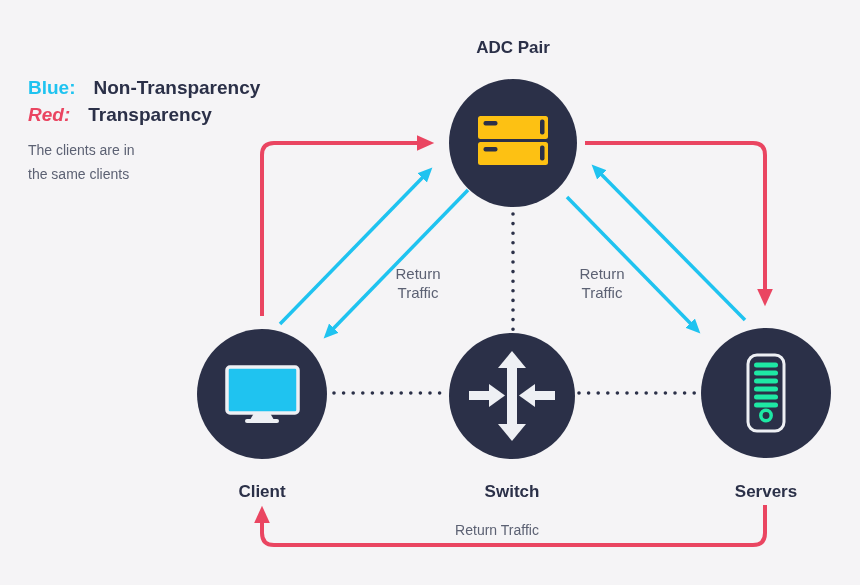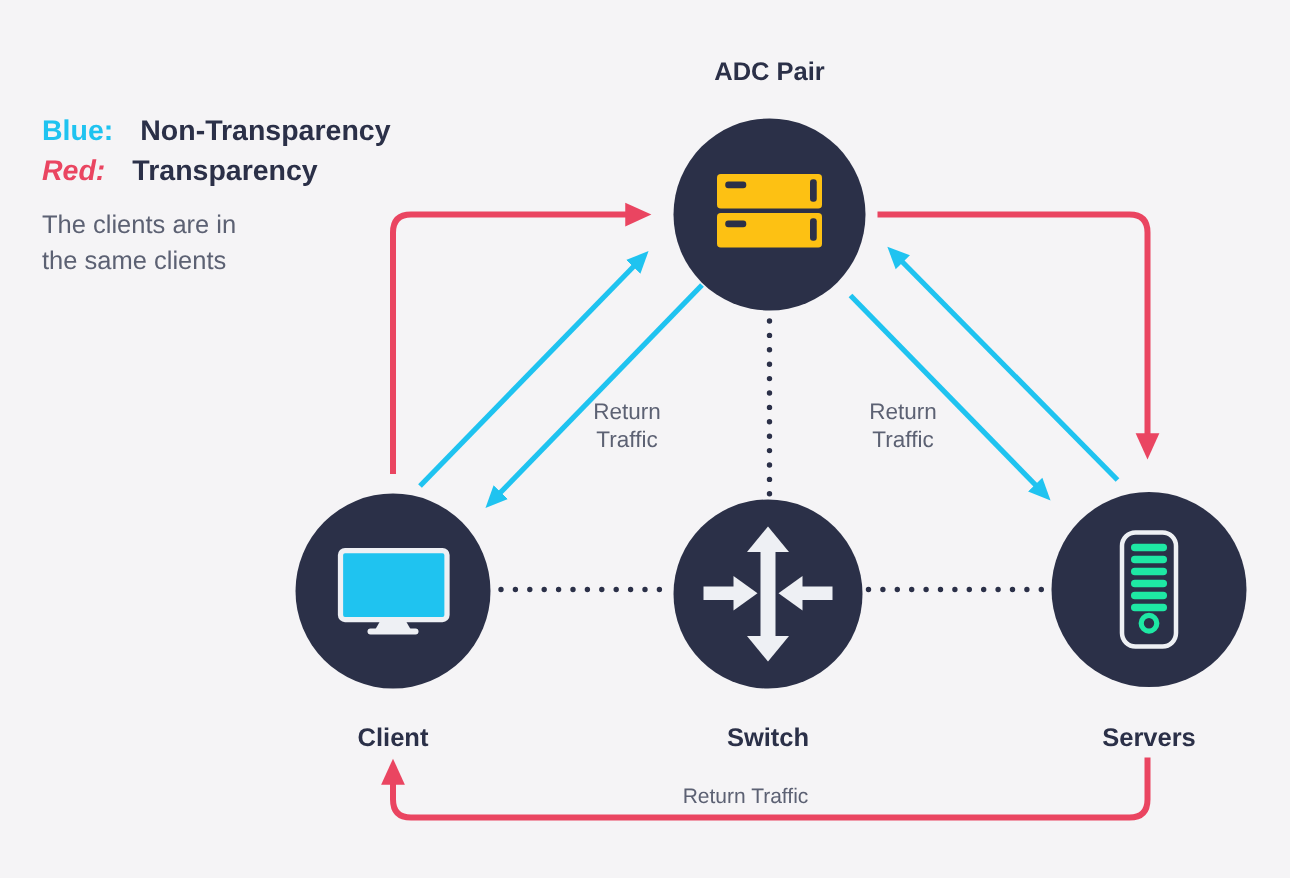--- a/index.html
+++ b/index.html
@@ -10,21 +10,21 @@
   .stage {
     position:relative; width:860px; height:585px; overflow:hidden;
     background:var(--background);
     font-family:"Liberation Sans", sans-serif;
   }
   .legend { position:absolute; left:28px; top:74px; }
   .legend-line { font-weight:bold; font-size:19px; line-height:27px; color:var(--navy); white-space:nowrap; }
   .term-blue { color:var(--cyan);text-align:right; }
   .term-red { color:var(--red);font-style:italic; }
   .legend-label { margin-left:6px;padding-left:12px; }
-  .note { margin-top:10px; font-size:17px; line-height:24px; color:var(--gray-text); font-weight:normal; }
+  .note { margin-top:10px; font-size:14px; line-height:24px; color:var(--gray-text); font-weight:normal; }
   svg { position:absolute; left:0; top:0; }
   .node-label { font-family:"Liberation Sans",sans-serif; font-size:17px; font-weight:bold; fill:var(--navy); }
   .flow-label { font-family:"Liberation Sans",sans-serif; font-size:15px; fill:var(--gray-text); }
   .flow-label-sm { font-family:"Liberation Sans",sans-serif; font-size:14px; fill:var(--gray-text); }
   .edge-red { stroke:var(--red); stroke-width:4; fill:none; }
   .edge-blue { stroke:var(--cyan); stroke-width:3.5; fill:none; }
   .edge-dotted { stroke:var(--navy); stroke-width:3.6; fill:none; stroke-linecap:round; stroke-dasharray:0 9.6; }
   .fill-red { fill:var(--red); }
   .fill-blue { fill:var(--cyan); }
   .fill-navy { fill:var(--navy); }

